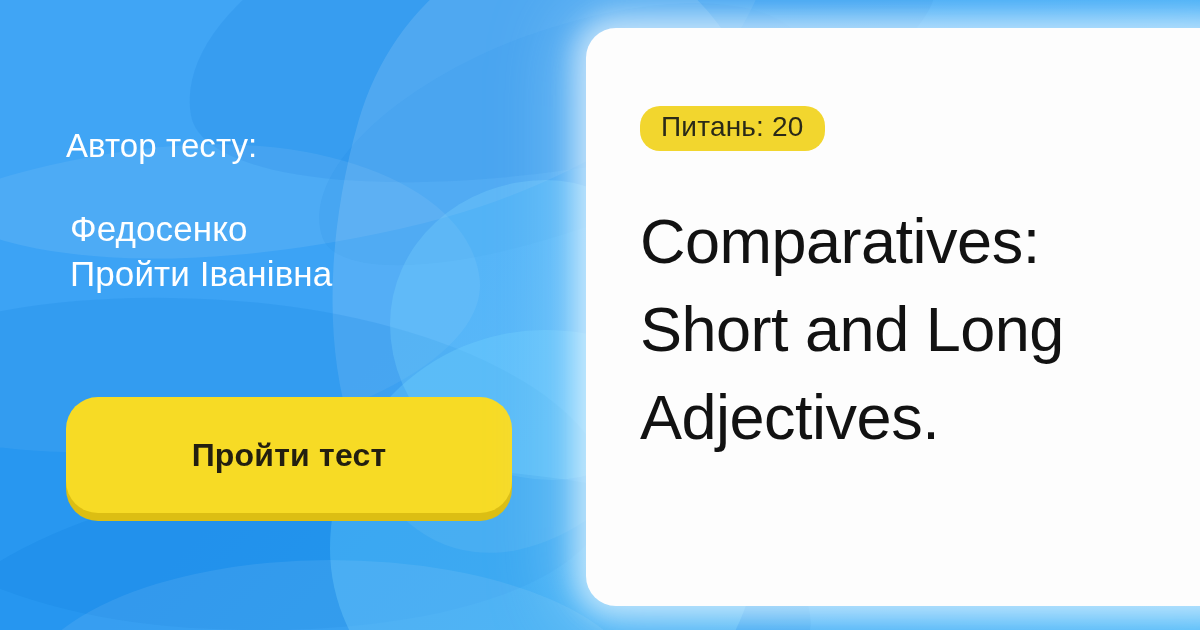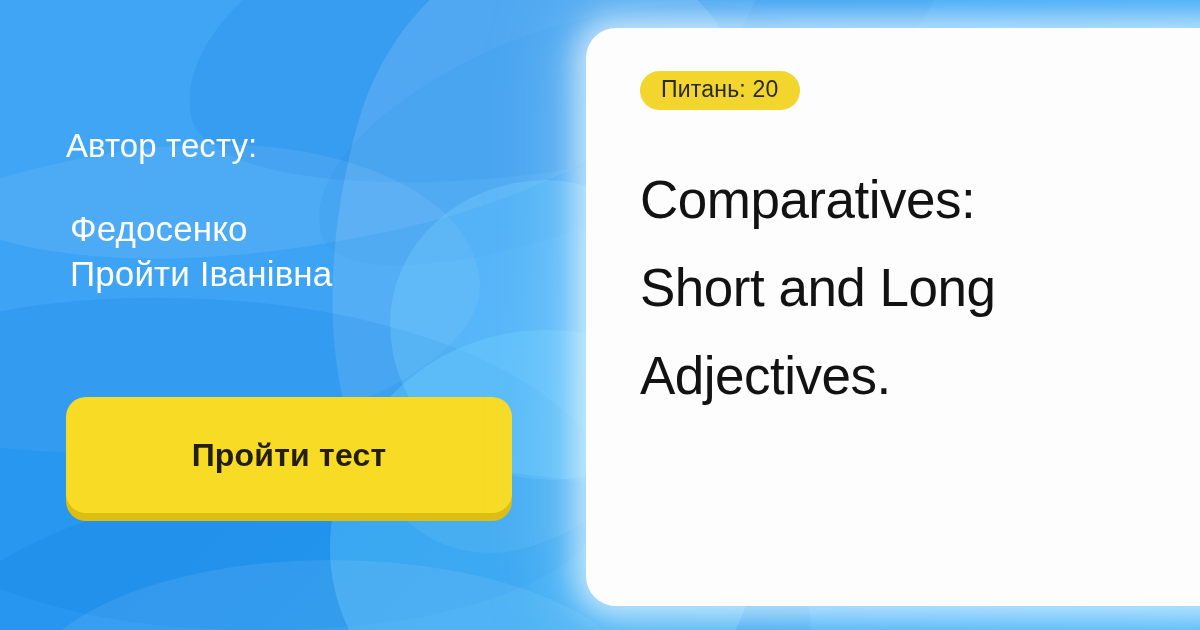--- a/index.html
+++ b/index.html
@@ -126,21 +126,21 @@
     letter-spacing:0.1px;
   }
   .author-name span { display:block; }
 
   .cta-button {
     position:absolute;
     left:66px; top:397px;
     width:446px; height:116px;
     background:#F7DB25;
     border:none;
-    border-radius:20px;
+    border-radius:32px;
     box-shadow:0 8px 0 0 #DCBE13;
     display:flex;
     align-items:center;
     justify-content:center;
     cursor:pointer;
   }
   .cta-button-label {
     font-size:32px;
     font-weight:700;
     color:#231f10;
@@ -158,28 +158,29 @@
       0 0 26px 12px rgba(255,255,255,0.55),
       0 0 70px 26px rgba(190,235,255,0.40);
     padding:43px 0 0 54px;
     overflow:hidden;
   }
   .questions-badge {
     display:inline-block;
     background:#F2D62E;
     border-radius:20px;
     padding:6px 21px 8px 21px;
-    font-size:23px;
+    font-size:28px;
     color:#2a2a18;
     letter-spacing:0.2px;
     line-height:1.1;
+    margin-top:35px;
   }
   .test-title {
     margin-top:46px;
-    font-size:53px;
+    font-size:63px;
     line-height:88px;
     font-weight:400;
     color:#121212;
     letter-spacing:-0.5px;
     max-width:470px;
     word-wrap:break-word;
   }
 </style>
 </head>
 <body>

